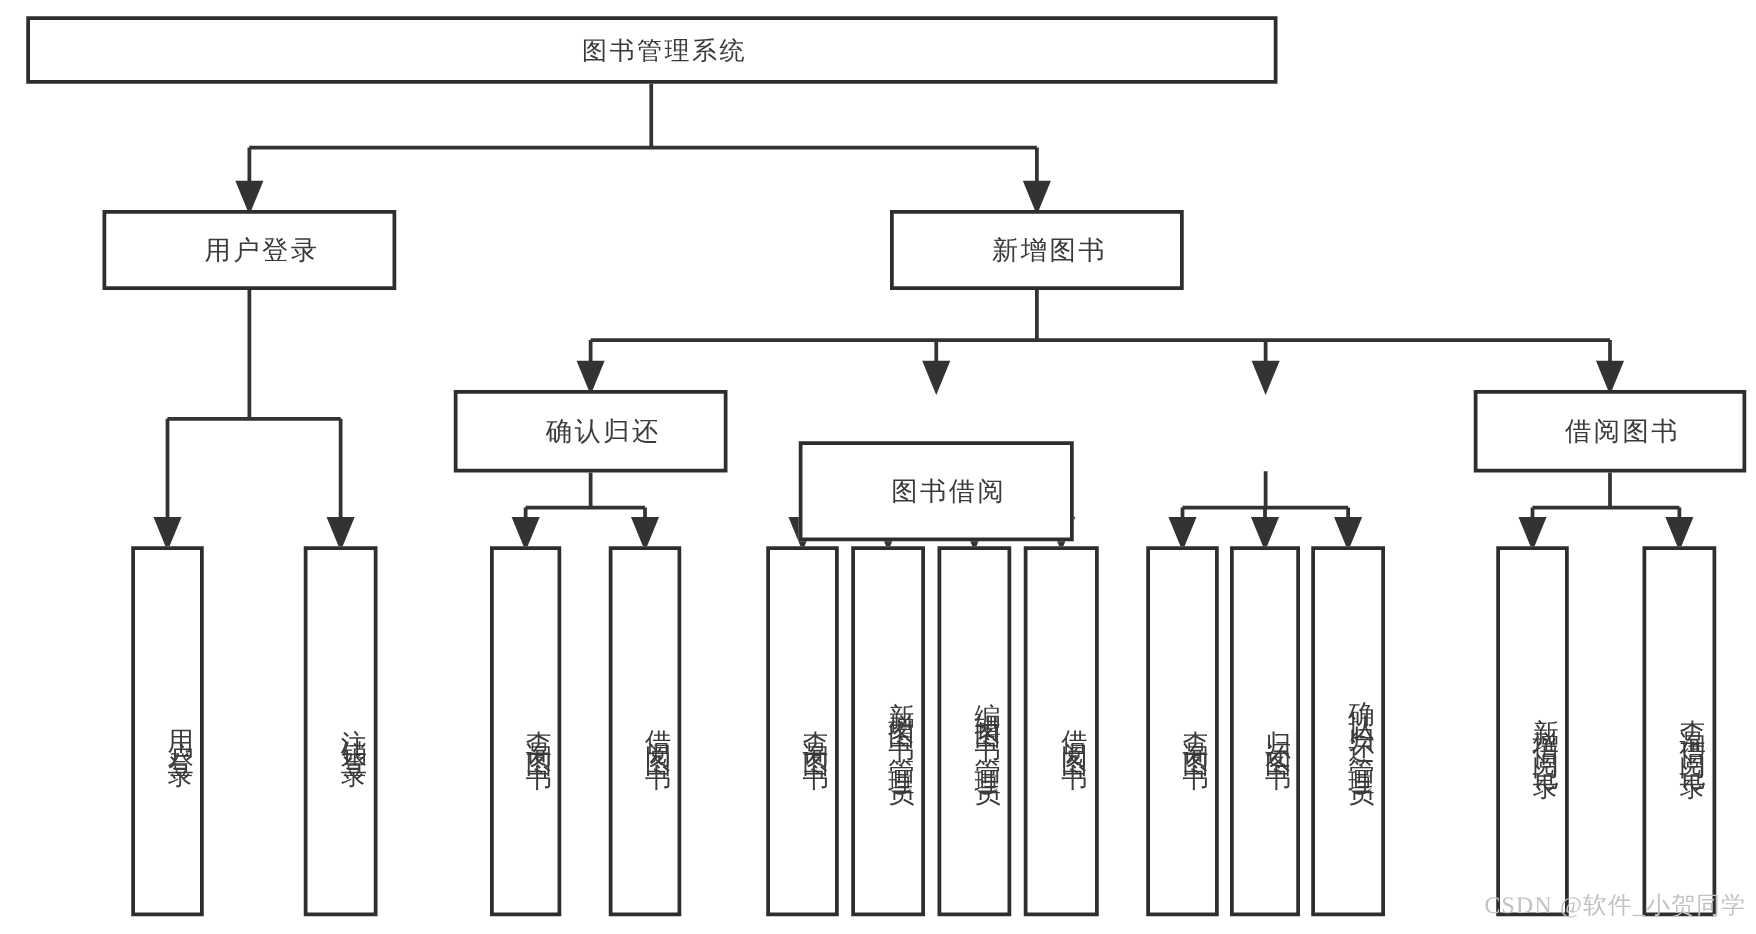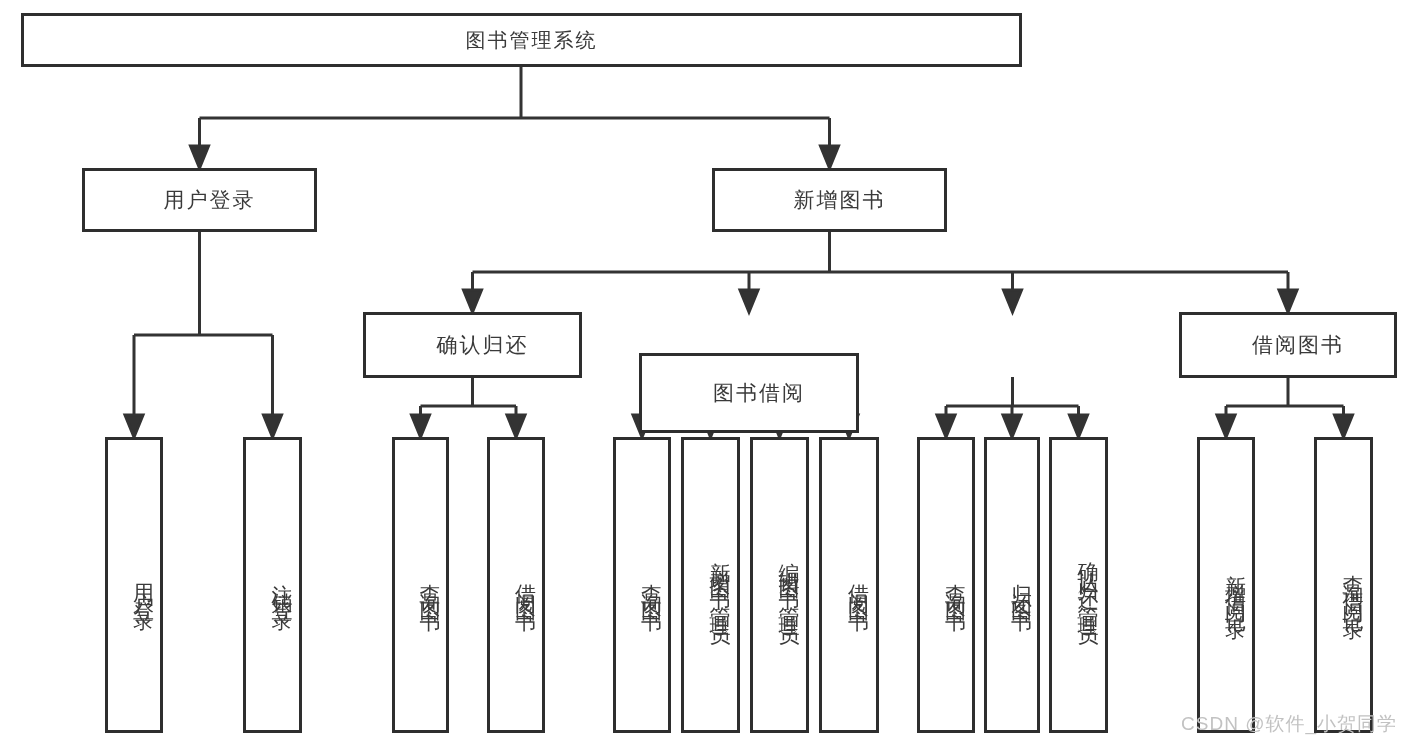--- a/index.html
+++ b/index.html
@@ -17,21 +17,21 @@
   }
   .h{font-size:21px;letter-spacing:2px;white-space:nowrap;}
   .root{font-size:20px;}
   .v{
     writing-mode:vertical-rl;text-orientation:mixed;
     font-size:21px;letter-spacing:9px;line-height:1;
   }
   .watermark{
     position:absolute;top:711px;right:8px;z-index:5;
     font-size:19px;color:#c2c2c2;letter-spacing:1px;
-    font-family:Liberation Sans, sans-serif;
+    font-family:Liberation Serif, serif;
   }
 </style>
 </head>
 <body>
 
 <div class="canvas">
 
   <svg class="connectors" width="1405" height="747" viewBox="0 0 1405 747">
     <g stroke="#333333" stroke-width="3" fill="#333333">
       <path fill="none" d="M521 67 V118 M199.5 118 H829.5 M199.5 118 V150 M829.5 118 V150"></path>

